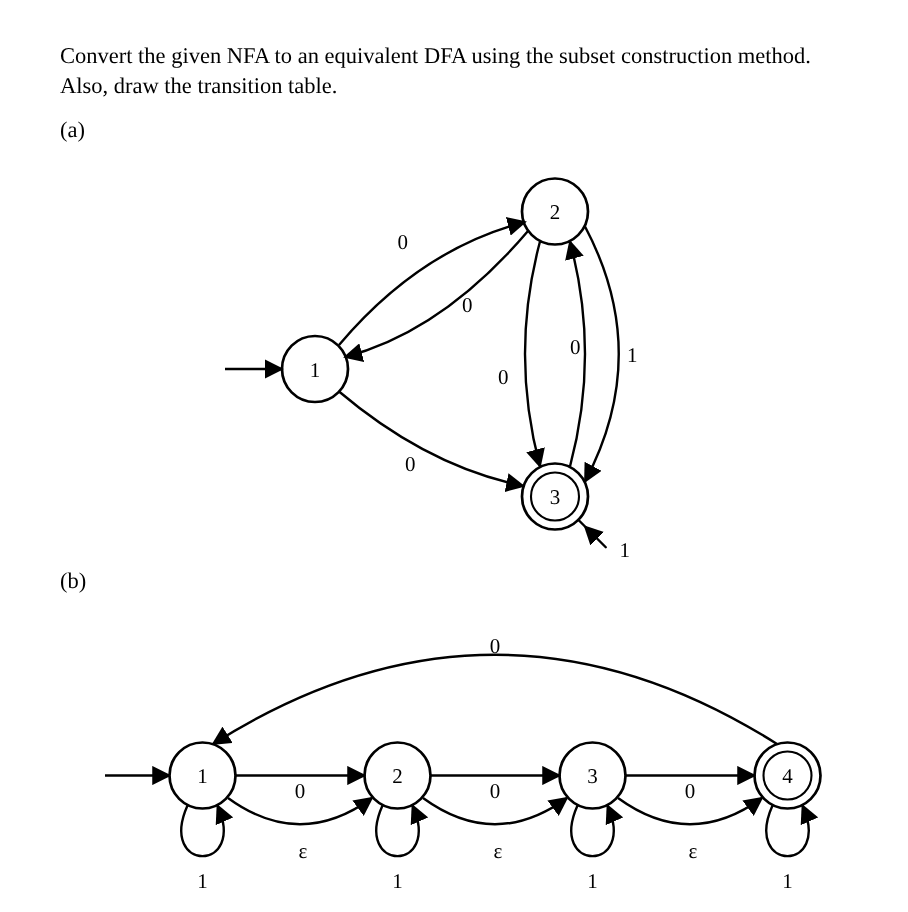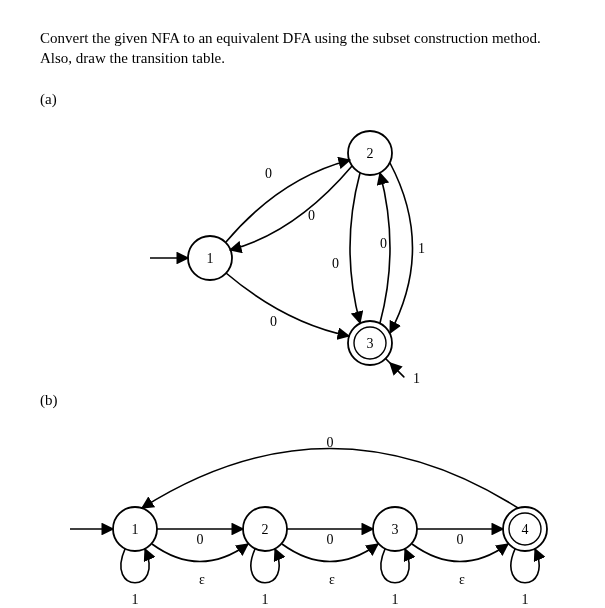--- a/index.html
+++ b/index.html
@@ -5,21 +5,21 @@
   body {
     margin: 0;
     padding: 28px 40px;
     font-family: "Times New Roman", Times, serif;
     font-size: 15px;
     color: #000;
     background: #fff;
     width: 605px;
     box-sizing: border-box;
   }
-  .prompt { line-height: 1.35; margin-bottom: 22px; }
+  .prompt { line-height: 1.35; margin-bottom: 10px; }
   .part-label { margin: 4px 0 0 0; }
   svg { display: block; }
   .state-outer { fill: #fff; stroke: #000; stroke-width: 1.8; }
   .state-inner { fill: none; stroke: #000; stroke-width: 1.4; }
   .edge { fill: none; stroke: #000; stroke-width: 1.6; }
   .lbl { font-family: "Times New Roman", Times, serif; font-size: 14px; fill: #000; }
 </style>
 </head>
 <body>
 

